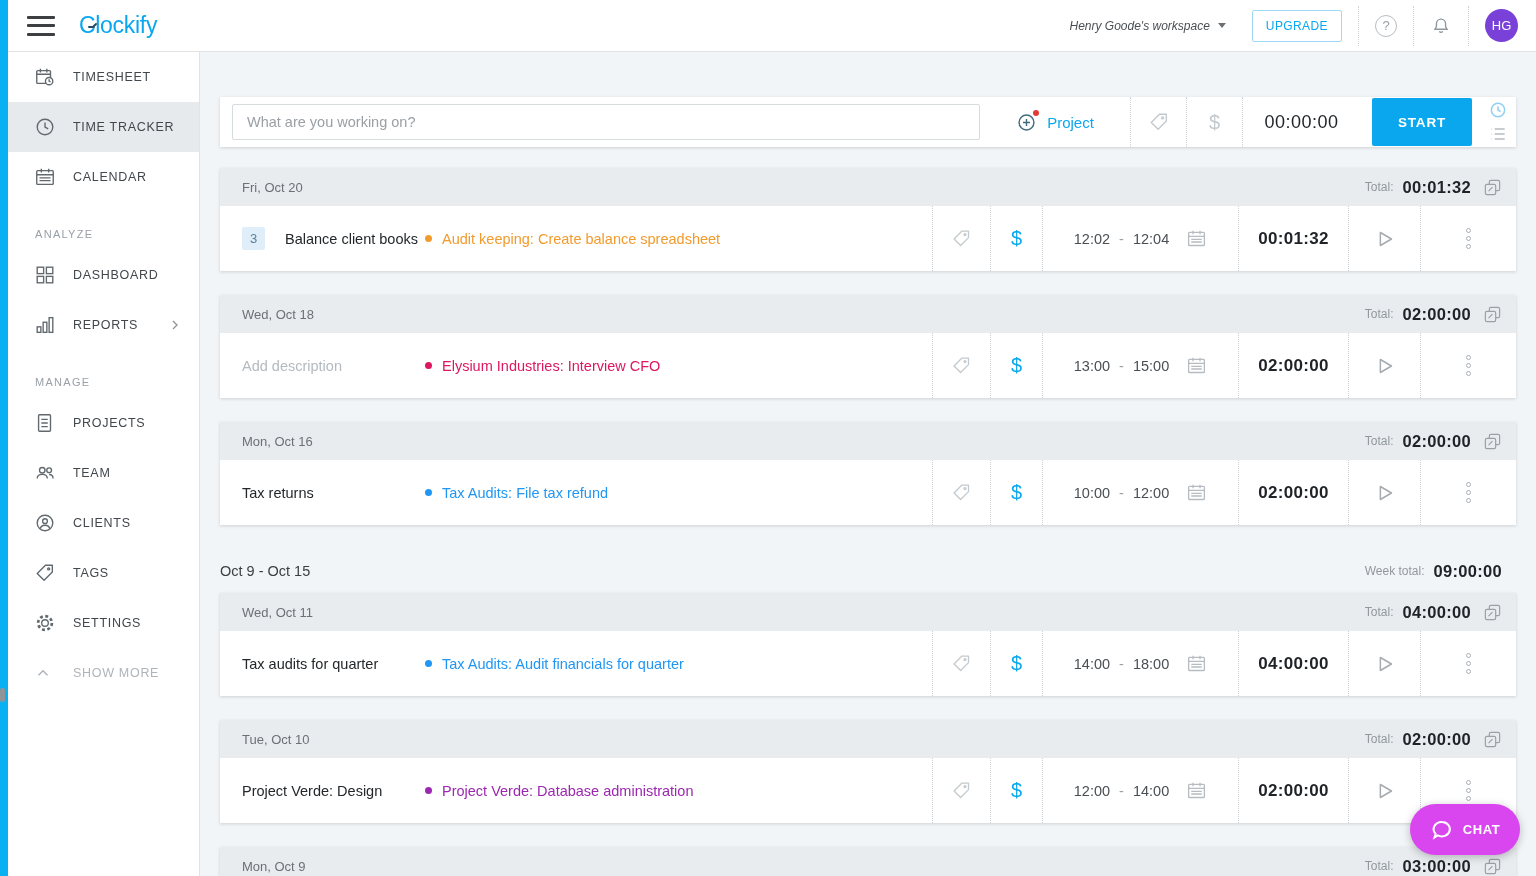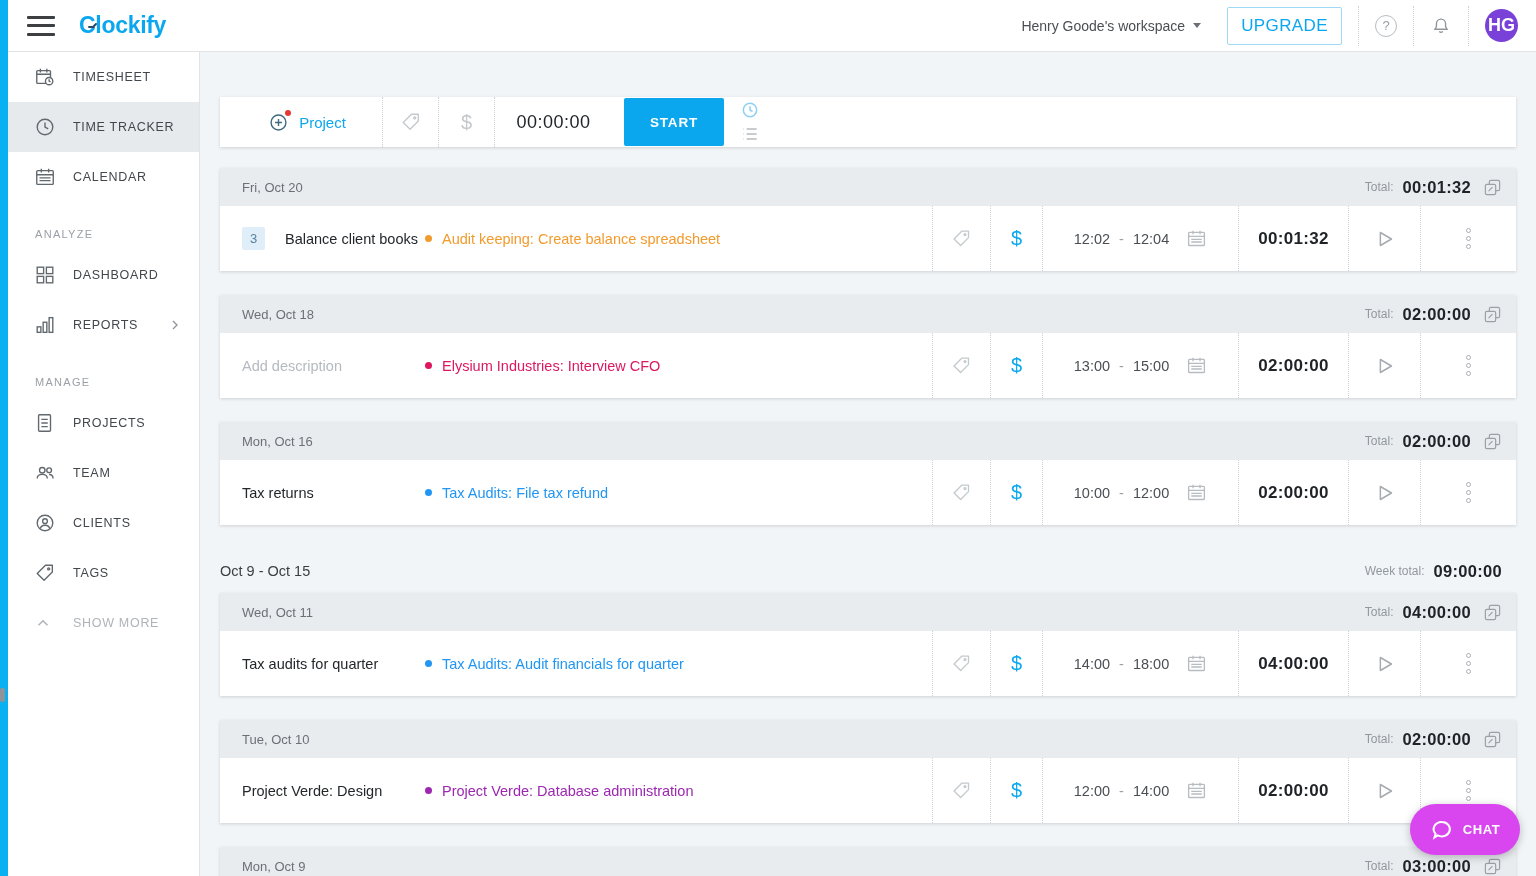--- a/index.html
+++ b/index.html
@@ -13,36 +13,36 @@
   
   .edge-strip { position:absolute; left:0; top:0; width:8px; height:100%; background:#09b0f2; z-index:9; }
   .edge-thumb { position:absolute; left:0; top:688px; width:5px; height:14px; background:#8f9498; border-radius:2px; z-index:10; }
 
   .topbar {
     position:absolute; left:8px; right:0; top:0; height:52px; background:#fff;
     border-bottom:1px solid #e0e4e7; display:flex; align-items:center; z-index:5;
   }
   .hamburger { margin-left:19px; width:28px; height:20px; display:flex; flex-direction:column; justify-content:space-between; cursor:pointer; }
   .hamburger span { display:block; height:3px; background:#3c4043; border-radius:1px; }
-  .logo { margin-left:24px; position:relative; font-size:23px; font-weight:700; color:#0aa7ef; letter-spacing:-0.3px;text-align:center; }
+  .logo { margin-left:24px; position:relative; font-size:23px; font-weight:400; color:#0aa7ef; letter-spacing:-0.3px;text-align:center; }
   .logo-hands { position:absolute; left:9px; top:10px; }
 
   .topbar-right { margin-left:auto; display:flex; align-items:center; padding-right:18px; }
-  .workspace { display:flex; align-items:center; font-size:14px; color:#4a4f54; cursor:pointer; }
+  .workspace { display:flex; align-items:center; font-size:12px; color:#4a4f54; cursor:pointer;font-style:italic; }
   .caret-down { width:0; height:0; border-left:4.5px solid transparent; border-right:4.5px solid transparent; border-top:5px solid #6b7075; margin-left:8px; }
   .upgrade-btn {
-    margin-left:26px; border:1px solid #9fd9f6; color:#0aa7ef; background:#fff; font-size:17px;
+    margin-left:26px; border:1px solid #9fd9f6; color:#0aa7ef; background:#fff; font-size:12px;
     letter-spacing:0.4px; padding:8px 13px; border-radius:2px; cursor:pointer;
     font-family:"Liberation Sans", sans-serif;
   }
   .h-sep { width:1px; height:40px; border-left:1px dotted #ccd2d6; margin:0 16px; }
   .help-icon { width:22px; height:22px; border:1.5px solid #b7bdc2; border-radius:50%; color:#9aa0a6;
     font-size:13px; display:flex; align-items:center; justify-content:center; cursor:pointer; }
   .bell { cursor:pointer; }
-  .avatar { width:33px; height:33px; border-radius:50%; color:#fff; font-size:18px; font-weight:bold;
+  .avatar { width:33px; height:33px; border-radius:50%; color:#fff; font-size:13px; font-weight:normal;
     display:flex; align-items:center; justify-content:center; cursor:pointer;text-align:right; }
 
   
   .sidebar { position:absolute; left:8px; top:52px; width:192px; bottom:0; background:#fff; border-right:1px solid #e0e4e7; z-index:4; }
   .nav-item { height:50px; display:flex; align-items:center; padding-left:26px; cursor:pointer; }
   .nav-item.active { background:#e7eaed; }
   .nav-icon { width:22px; margin-right:17px; color:#62696e; }
   .nav-label { font-size:12.5px; letter-spacing:0.7px; color:#42474c; }
   .nav-sec { height:48px; display:flex; align-items:flex-end; padding:0 0 10px 27px; font-size:11px; letter-spacing:1.3px; color:#9aa0a6; }
   .nav-chevron { margin-left:auto; margin-right:16px; color:#8f959a; }
@@ -252,33 +252,43 @@
   </div>
   <div class="nav-item">
     <span class="nav-icon">
         <svg width="22" height="22" viewBox="0 0 24 24" fill="none" stroke="currentColor" stroke-width="1.5" stroke-linejoin="round">
           <path d="M3.5,12.5 L12.5,3.5 L20,3.5 L20,11 L11,20 Z"></path>
           <circle cx="16" cy="7.5" r="1.1"></circle>
         </svg>
       </span>
     <span class="nav-label">TAGS</span>
   </div>
+  <div class="nav-item">
+    <span class="nav-icon">
+        <svg width="22" height="22" viewBox="0 0 24 24" fill="none" stroke="currentColor">
+          <circle cx="12" cy="12" r="7.5" stroke-width="3" stroke-dasharray="3.2 2.7"></circle>
+          <circle cx="12" cy="12" r="3.6" stroke-width="1.5" fill="#fff"></circle>
+        </svg>
+      </span>
+    <span class="nav-label">SETTINGS</span>
+  </div>
   <div class="nav-item dim">
     <span class="nav-icon">
         <svg width="18" height="18" viewBox="0 0 24 24" fill="none" stroke="currentColor" stroke-width="2">
           <polyline points="6,15 12,9 18,15"></polyline>
         </svg>
       </span>
     <span class="nav-label">SHOW MORE</span>
   </div>
 </div>
 
 <div class="main">
 
   <div class="card tracker">
+    <input class="tracker-input" type="text" placeholder="What are you working on?" style="">
     <div class="t-cell project-btn">
       <span class="plus-wrap">
         <svg width="21" height="21" viewBox="0 0 24 24" fill="none" stroke="#3f6b7d" stroke-width="1.6">
             <circle cx="12" cy="12" r="8.5"></circle>
             <path d="M12,8 v8 M8,12 h8"></path>
           </svg>
         <span class="red-dot"></span>
       </span>
       <span class="project-label">Project</span>
     </div>

